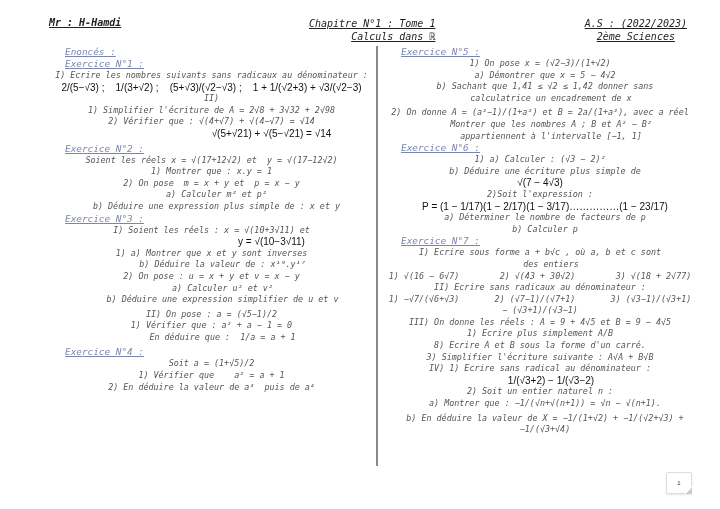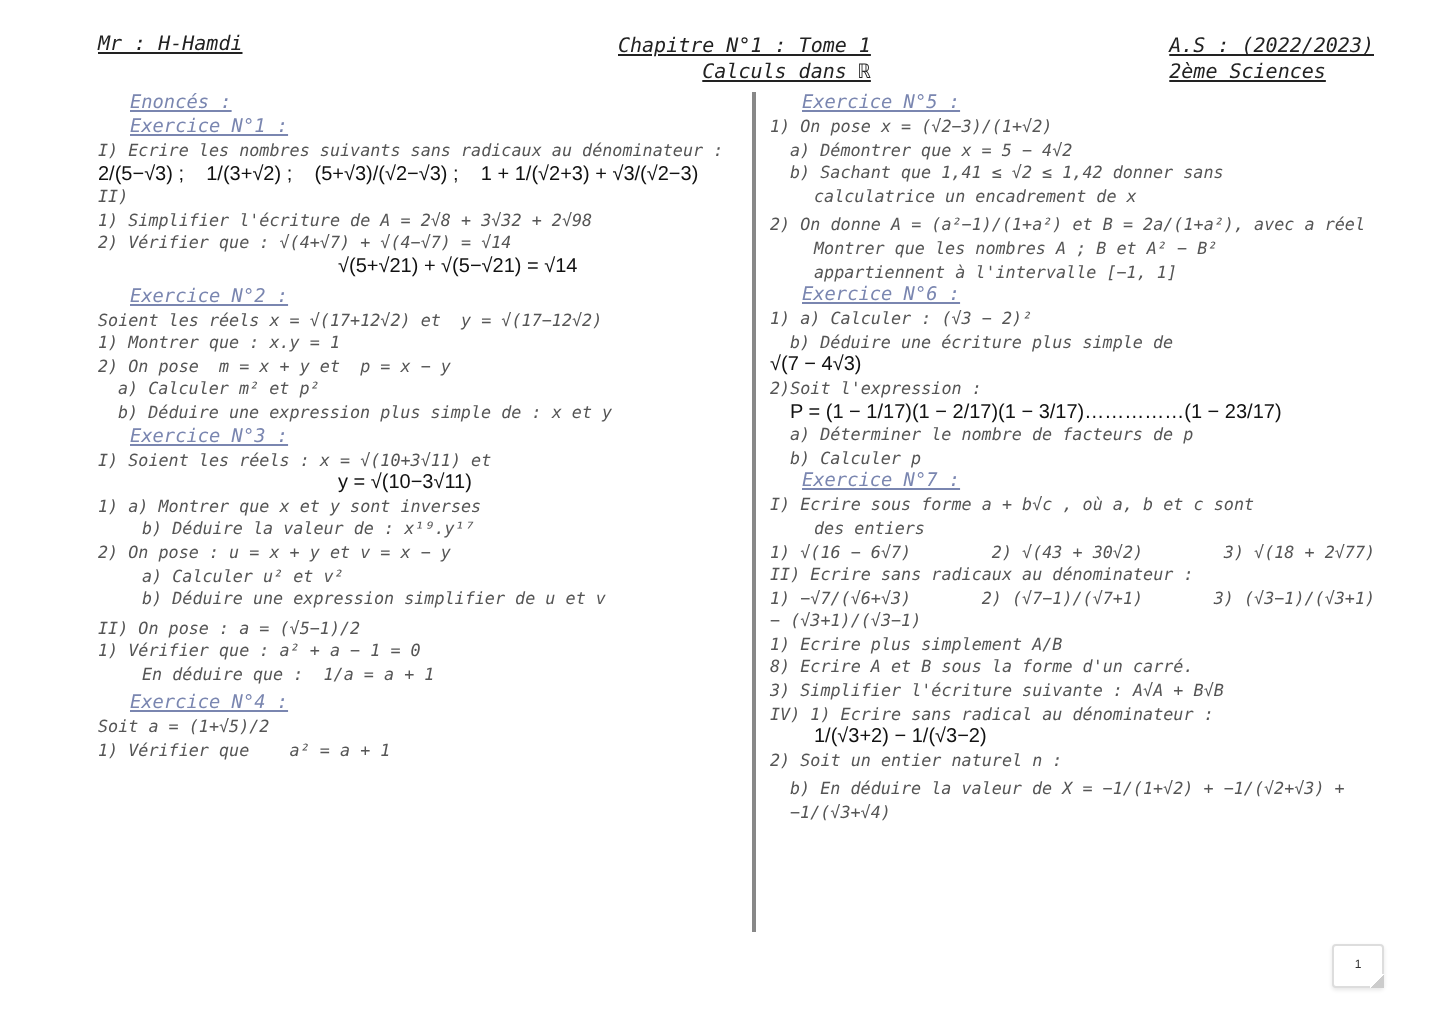--- a/index.html
+++ b/index.html
@@ -1,26 +1,26 @@
 <!DOCTYPE html>
 <html><head>
 <meta charset="utf-8">
 <style>
   html,body{margin:0;padding:0;background:#fff;}
   body{width:720px;height:509px;position:relative;overflow:hidden;font-family:"DejaVu Sans Mono","Liberation Mono",monospace;color:#333;}
   .hdr{position:absolute;top:17px;font-size:10px;font-style:italic;text-decoration:underline;color:#222;}
-  .hdr-l{left:49px;}
+  .hdr-l{left:49px;font-weight:bold;}
   .hdr-c{left:309px;line-height:13px;text-align:right;}
-  .hdr-r{right:33px;text-align:left;line-height:13px;}
+  .hdr-r{right:33px;text-align:center;line-height:13px;}
   .col{position:absolute;top:46px;font-size:8.4px;line-height:11.6px;}
   .col-l{left:49px;width:325px;}
   .col-r{left:385px;width:310px;}
   .divider{position:absolute;left:376px;top:46px;width:1.5px;height:420px;background:#888;}
   .h{font-style:italic;text-decoration:underline;color:#7a86b0;font-size:9.4px;line-height:12px;margin-left:16px;}
-  .ln{white-space:pre-wrap;font-style:italic;color:#555;}
+  .ln{white-space:pre-wrap;font-style:italic;color:#555;text-align:center;}
   .m{font-family:Liberation Sans, sans-serif;font-style:normal;color:#111;font-size:10px;}
   .in1{padding-left:10px;}
   .in2{padding-left:22px;}
   .in3{padding-left:120px;}
   .gap{height:3px;}
   .pagebox{position:absolute;left:666px;top:472px;width:24px;height:20px;border:1px solid #ddd;border-radius:2px;background:#fff;box-shadow:0 1px 2px rgba(0,0,0,.1);font-size:6px;text-align:center;line-height:20px;color:#333;font-family:"Liberation Sans",sans-serif;}
   .pagebox:after{content:"";position:absolute;right:-1px;bottom:-1px;width:7px;height:7px;background:linear-gradient(135deg,#fff 50%,#ccc 50%);}
 </style>
 </head>
 <body>
@@ -60,20 +60,21 @@
   <div class="ln in2">a) Calculer u² et v²</div>
   <div class="ln in2">b) Déduire une expression simplifier de u et v</div>
   <div class="gap"></div>
   <div class="ln">II) On pose : a = (√5−1)/2</div>
   <div class="ln">1) Vérifier que : a² + a − 1 = 0</div>
   <div class="ln in2">En déduire que :  1/a = a + 1</div>
   <div class="gap"></div>
   <div class="h">Exercice N°4 :</div>
   <div class="ln">Soit a = (1+√5)/2</div>
   <div class="ln">1) Vérifier que    a² = a + 1</div>
+  <div class="ln">2) En déduire la valeur de a³  puis de a⁴</div>
 </div>
 
 <div class="divider"></div>
 
 <div class="col col-r">
   <div class="h">Exercice N°5 :</div>
   <div class="ln">1) On pose x = (√2−3)/(1+√2)</div>
   <div class="ln in1">a) Démontrer que x = 5 − 4√2</div>
   <div class="ln in1">b) Sachant que 1,41 ≤ √2 ≤ 1,42 donner sans</div>
   <div class="ln in2">calculatrice un encadrement de x</div>
@@ -88,23 +89,25 @@
   <div class="ln">2)Soit l'expression :</div>
   <div class="ln m in1">P = (1 − 1/17)(1 − 2/17)(1 − 3/17)……………(1 − 23/17)</div>
   <div class="ln in1">a) Déterminer le nombre de facteurs de p</div>
   <div class="ln in1">b) Calculer p</div>
   <div class="h">Exercice N°7 :</div>
   <div class="ln">I) Ecrire sous forme a + b√c , où a, b et c sont</div>
   <div class="ln in2">des entiers</div>
   <div class="ln">1) √(16 − 6√7)        2) √(43 + 30√2)        3) √(18 + 2√77)</div>
   <div class="ln">II) Ecrire sans radicaux au dénominateur :</div>
   <div class="ln">1) −√7/(√6+√3)       2) (√7−1)/(√7+1)       3) (√3−1)/(√3+1) − (√3+1)/(√3−1)</div>
+  <div class="ln">III) On donne les réels : A = 9 + 4√5 et B = 9 − 4√5</div>
   <div class="ln">1) Ecrire plus simplement A/B</div>
   <div class="ln">8) Ecrire A et B sous la forme d'un carré.</div>
   <div class="ln">3) Simplifier l'écriture suivante : A√A + B√B</div>
   <div class="ln">IV) 1) Ecrire sans radical au dénominateur :</div>
   <div class="ln m in2">1/(√3+2) − 1/(√3−2)</div>
   <div class="ln">2) Soit un entier naturel n :</div>
+  <div class="ln in1">a) Montrer que : −1/(√n+√(n+1)) = √n − √(n+1).</div>
   <div class="gap"></div>
   <div class="ln in1">b) En déduire la valeur de X = −1/(1+√2) + −1/(√2+√3) + −1/(√3+√4)</div>
 </div>
 
 <div class="pagebox">1</div>
 
 </body></html>

